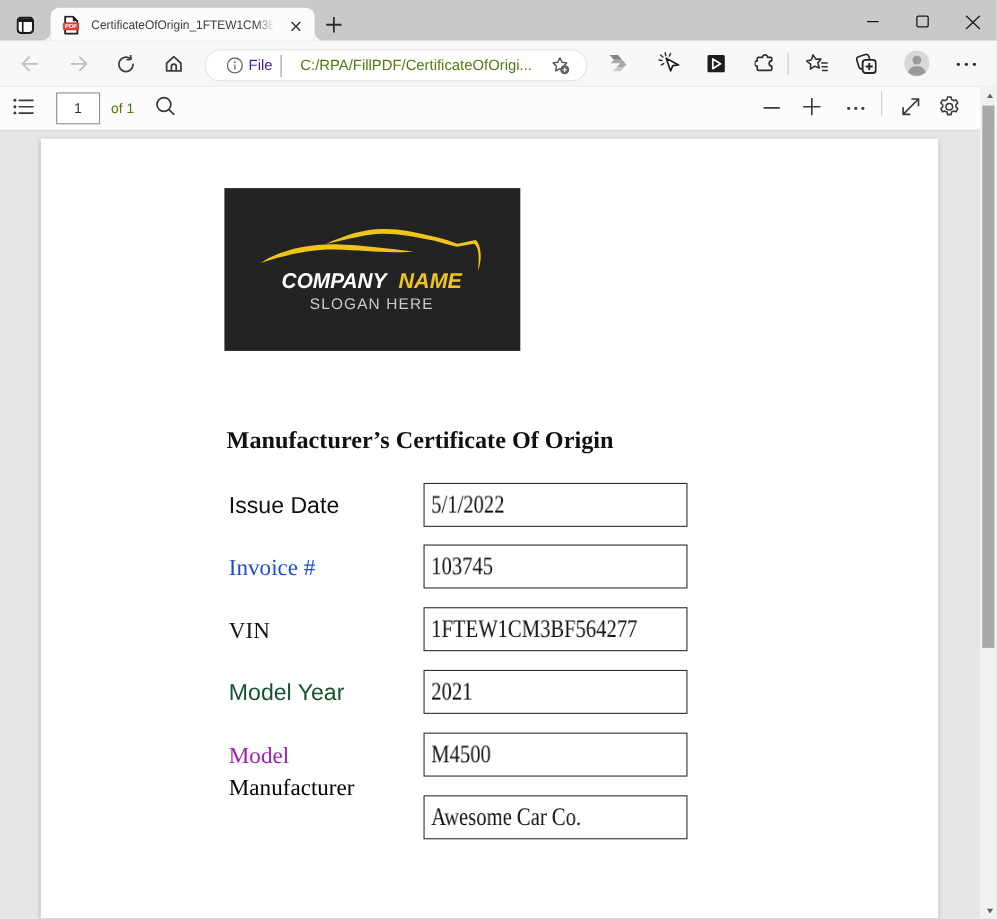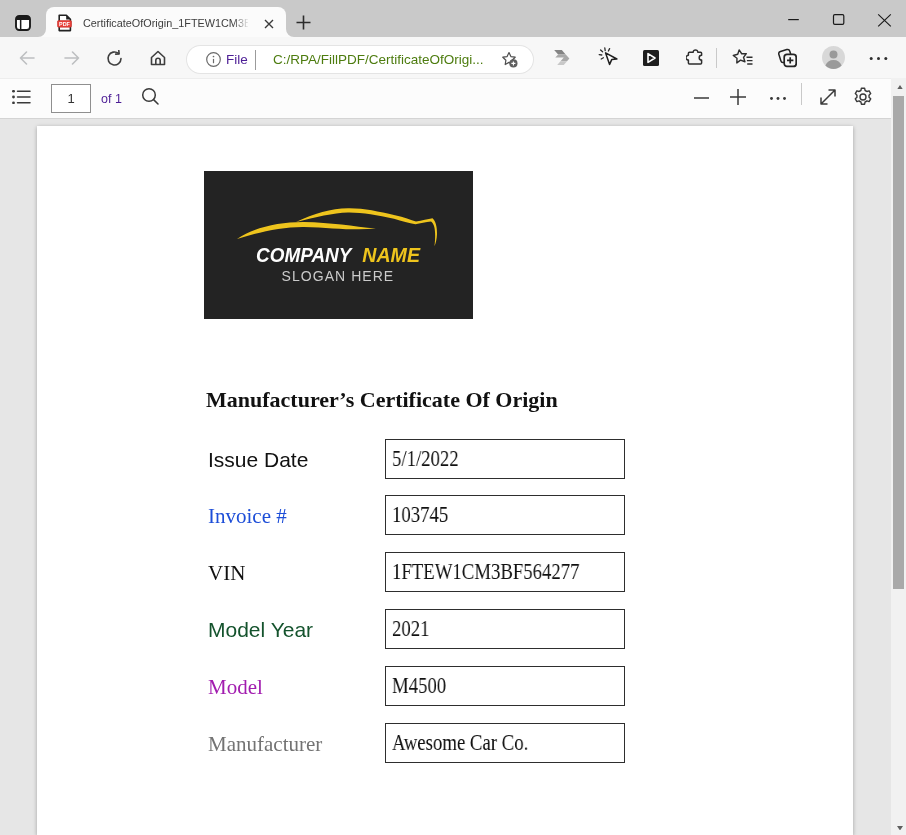--- a/index.html
+++ b/index.html
@@ -141,21 +141,21 @@
  <g stroke="#3a3a3a" stroke-width="1.5" stroke-linecap="round">
   <path d="M5.5 1.2 H18"></path>
       <path d="M5.5 7 H18"></path>
       <path d="M5.5 12.8 H18"></path>
  </g>
  <circle cx="1.5" cy="1.2" r="1.4" fill="#3a3a3a"></circle>
     <circle cx="1.5" cy="7" r="1.4" fill="#3a3a3a"></circle>
     <circle cx="1.5" cy="12.8" r="1.4" fill="#3a3a3a"></circle>
 </svg>
 <div class="abs" style="left:51px;top:84px;width:40px;height:29px;background:#fff;border:1px solid #8f8f8f;font-size:13px;color:#333;text-align:center;line-height:27px">1</div>
-<div class="abs" style="left:101px;top:91.5px;font-size:12.5px;color:#4c1d95">of 1</div>
+<div class="abs" style="left:101px;top:91.5px;font-size:12.5px;color:#4d7c0f">of 1</div>
 
 <svg class="abs" style="left:141px;top:87px" width="18" height="18" viewBox="0 0 18 18">
  <circle cx="8" cy="8" r="6.3" fill="none" stroke="#3a3a3a" stroke-width="1.5"></circle>
  <path d="M12.6 12.6 L17 17" stroke="#3a3a3a" stroke-width="1.5" stroke-linecap="round"></path>
 </svg>
 
 <svg class="abs" style="left:694px;top:97px" width="15" height="2" viewBox="0 0 15 2">
     <path d="M0 1 H15" stroke="#3a3a3a" stroke-width="1.5"></path>
   </svg>
 <svg class="abs" style="left:730px;top:89px" width="16" height="16" viewBox="0 0 16 16">
@@ -204,21 +204,21 @@
 <div class="abs" style="left:392px;top:559px;font-family:'Liberation Serif',serif;font-size:23px;color:#111;will-change:transform;transform:scaleX(0.815);transform-origin:0 0;white-space:nowrap">1FTEW1CM3BF564277</div>
 
 <div class="abs" style="left:208px;top:618px;font-family:Liberation Sans, sans-serif;font-size:21px;color:#14532d">Model Year</div>
 <div class="abs" style="left:385px;top:609px;width:240px;height:40px;border:1.5px solid #2e2e2e;background:#fff"></div>
 <div class="abs" style="left:392px;top:616px;font-family:'Liberation Serif',serif;font-size:23px;color:#111;will-change:transform;transform:scaleX(0.815);transform-origin:0 0;white-space:nowrap">2021</div>
 
 <div class="abs" style="left:208px;top:675px;font-family:'Liberation Serif',serif;font-size:21px;color:#a21caf">Model</div>
 <div class="abs" style="left:385px;top:666px;width:240px;height:40px;border:1.5px solid #2e2e2e;background:#fff"></div>
 <div class="abs" style="left:392px;top:673px;font-family:'Liberation Serif',serif;font-size:23px;color:#111;will-change:transform;transform:scaleX(0.815);transform-origin:0 0;white-space:nowrap">M4500</div>
 
-<div class="abs" style="left:208px;top:732px;font-family:'Liberation Serif',serif;font-size:21px;color:#737373">Manufacturer</div>
+<div class="abs" style="left:208px;top:704px;font-family:'Liberation Serif',serif;font-size:21px;color:#000000">Manufacturer</div>
 <div class="abs" style="left:385px;top:723px;width:240px;height:40px;border:1.5px solid #2e2e2e;background:#fff"></div>
 <div class="abs" style="left:392px;top:730px;font-family:'Liberation Serif',serif;font-size:23px;color:#111;will-change:transform;transform:scaleX(0.815);transform-origin:0 0;white-space:nowrap">Awesome Car Co.</div>
 
 <div class="abs" style="left:891px;top:78px;width:15px;height:757px;background:#f1f1f1"></div>
 <svg class="abs" style="left:896.5px;top:84.5px" width="6" height="4.5" viewBox="0 0 6 4.5">
     <path d="M3 0 L6 4.5 H0 Z" fill="#5f5f5f"></path>
   </svg>
 <div class="abs" style="left:892.5px;top:96px;width:11px;height:493px;background:#a9a9a9"></div>
 <svg class="abs" style="left:896.5px;top:825.5px" width="6" height="4.5" viewBox="0 0 6 4.5">
     <path d="M3 4.5 L6 0 H0 Z" fill="#5f5f5f"></path>

